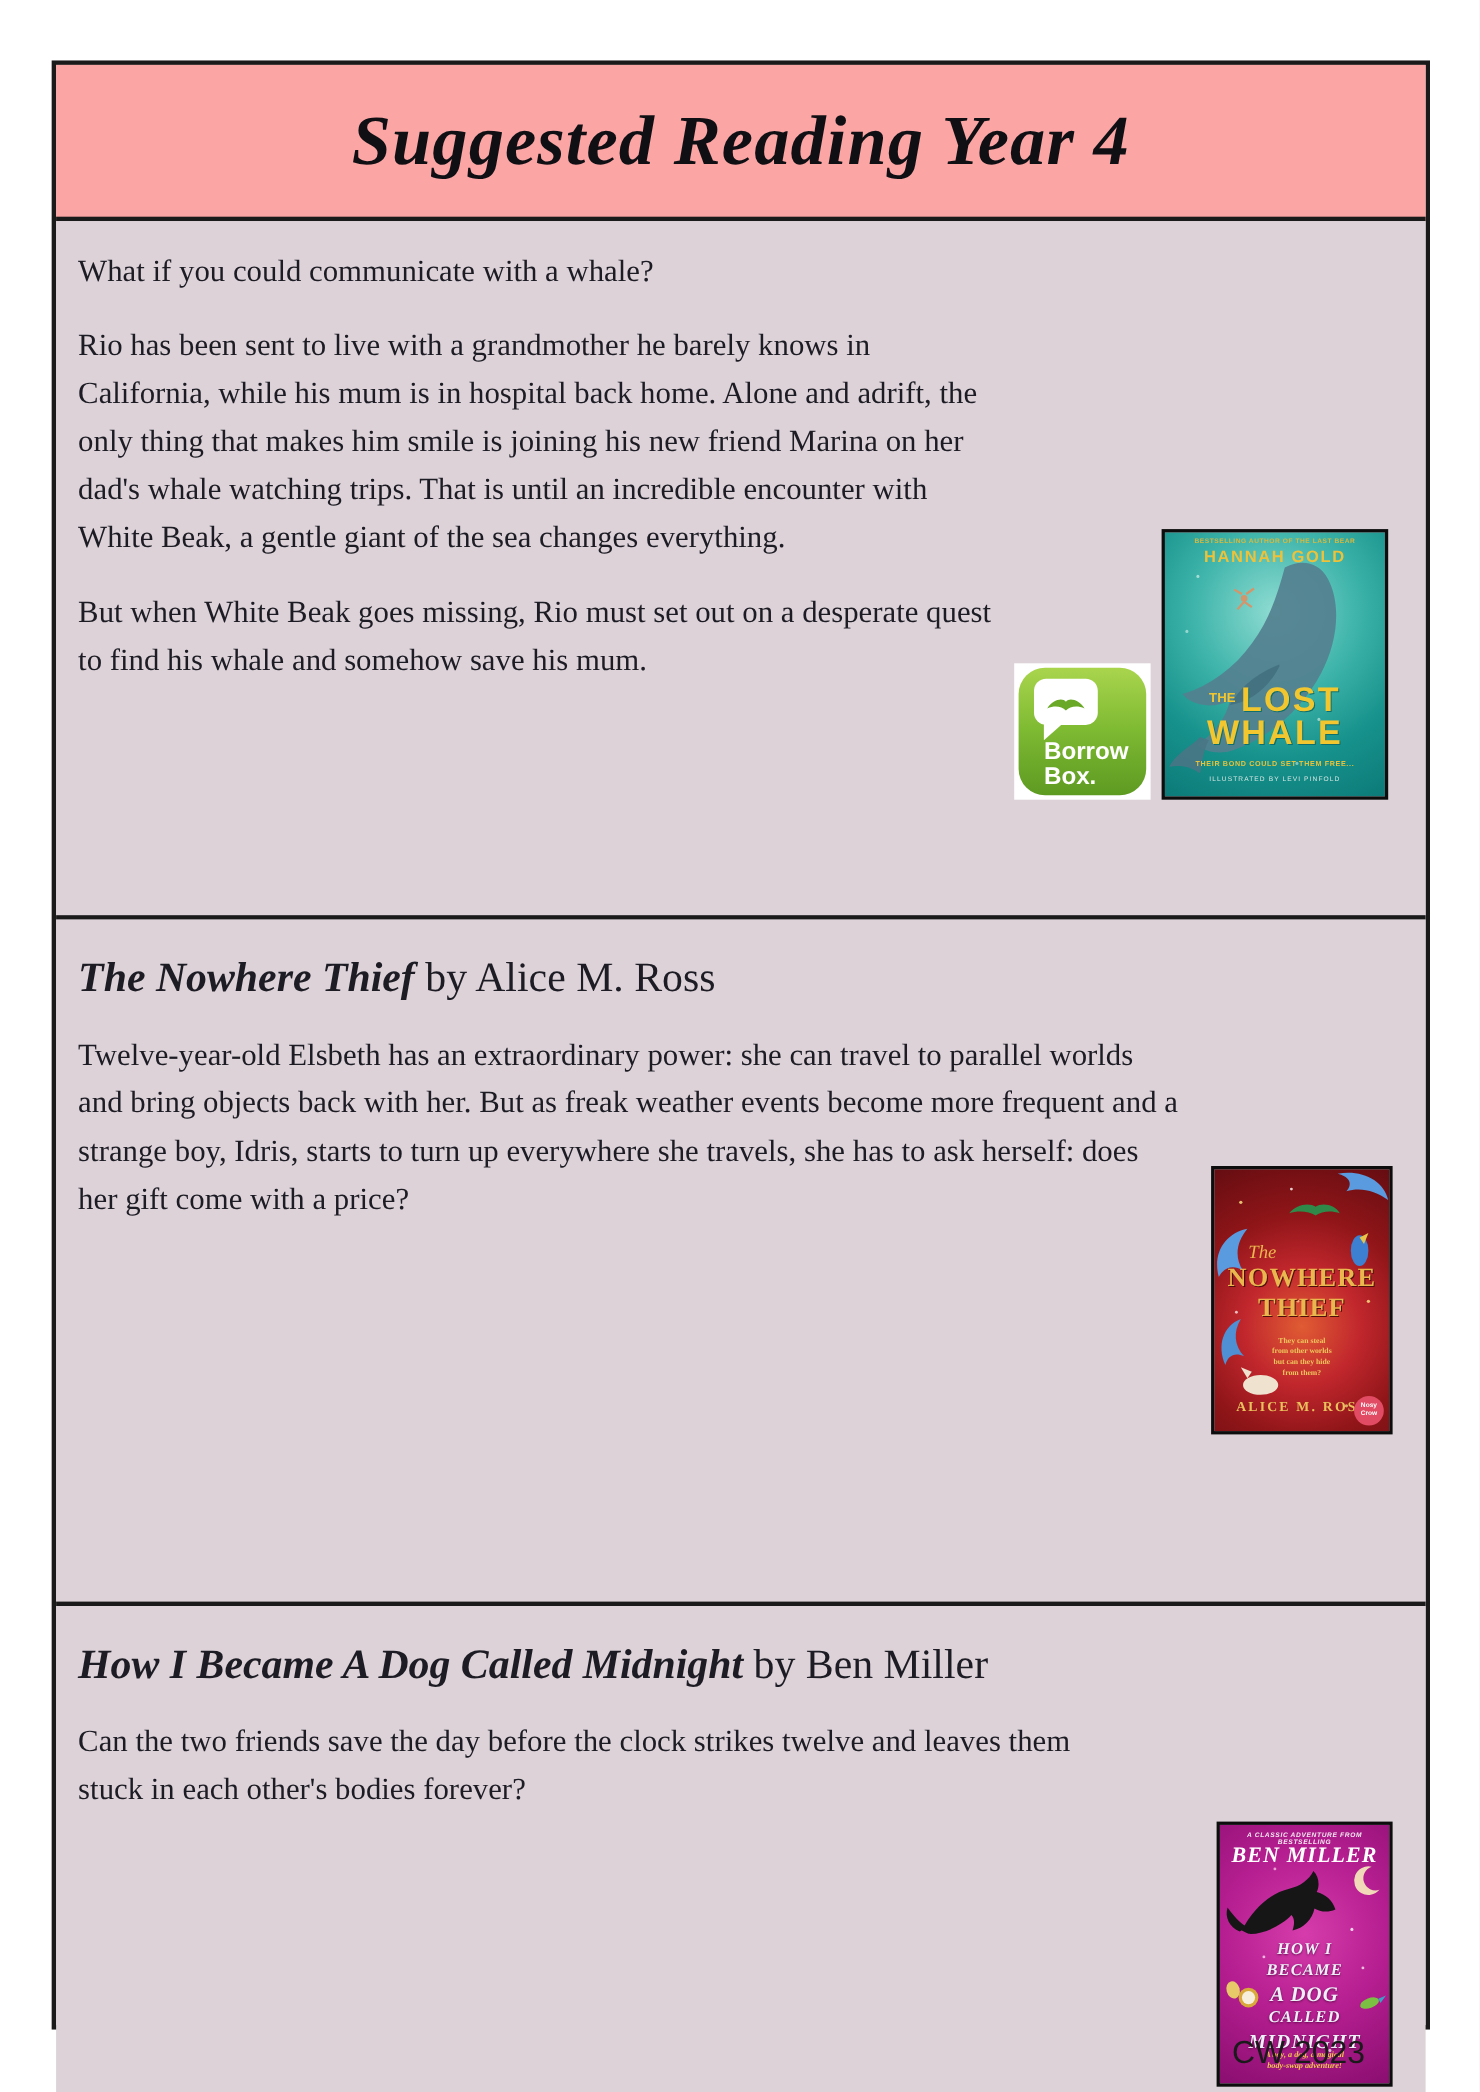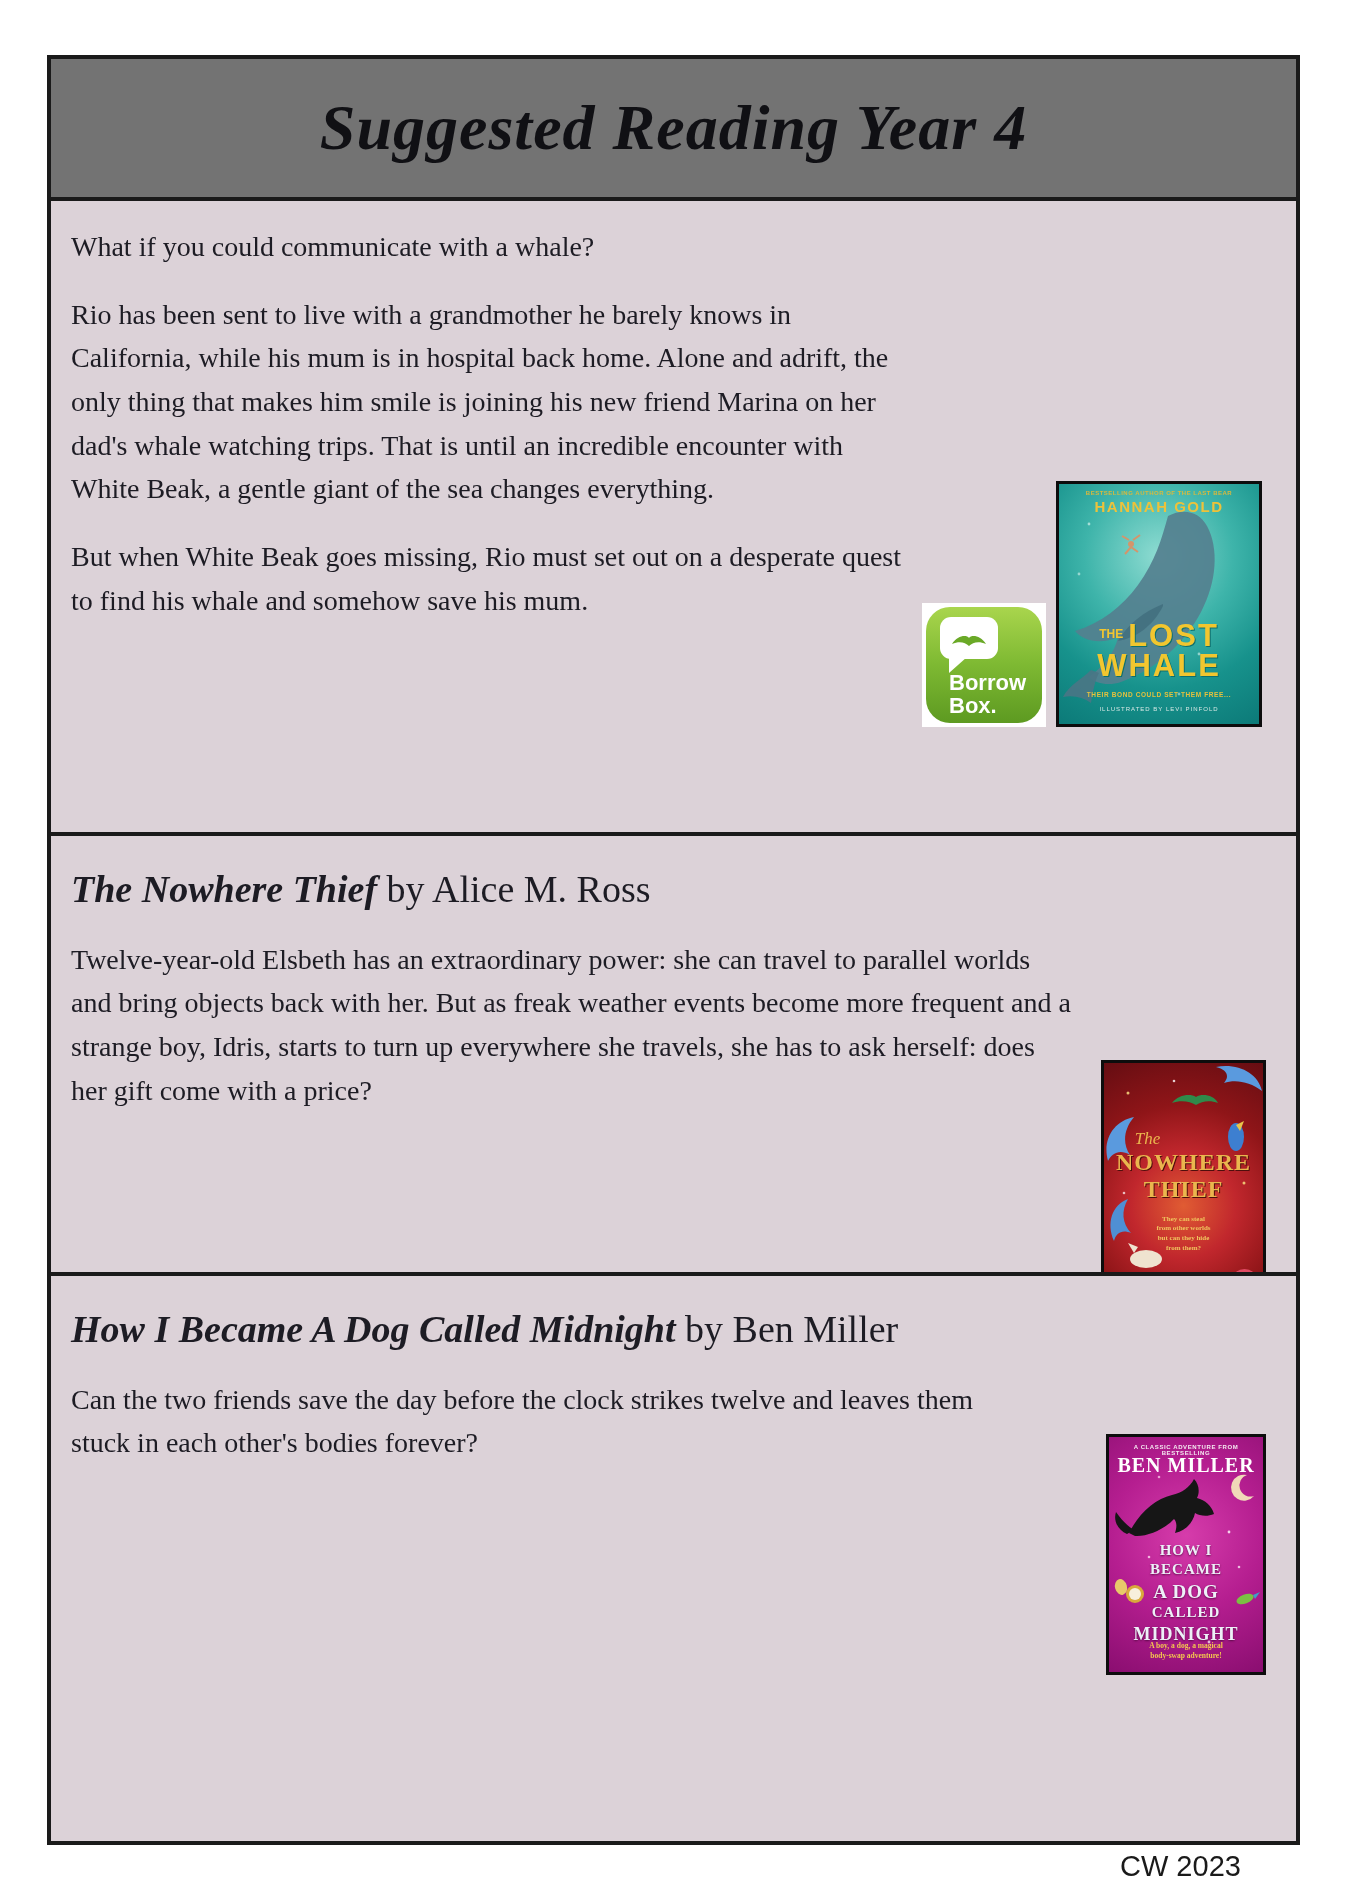--- a/index.html
+++ b/index.html
@@ -6,41 +6,41 @@
   html,body { background:#fff; }
   .canvas{
     position:relative; width:1345px; height:1902px; background:#ffffff;
     font-family:"Liberation Serif", serif; color:#1d1c24; overflow:hidden;
   }
   .doc-table{
     position:absolute; left:47px; top:55px; width:1253px; height:1790px;
     border:4px solid #1a1a1a; background:#dcd2d8;
   }
   .doc-header{
-    height:142px; background:#737373; border-bottom:4px solid #1a1a1a;
+    height:142px; background:#fca5a5; border-bottom:4px solid #1a1a1a;
     display:flex; align-items:center; justify-content:center;
   }
   .doc-header h1{
     font-family:"Liberation Serif", serif; font-style:italic; font-weight:bold;
     font-size:64px; letter-spacing:1px; color:#101014;
   }
   .sec{ position:relative; padding:0 22px 0 16px; overflow:hidden; background:#dcd2d8; }
   .sec1{ height:635px; border-bottom:4px solid #1a1a1a; }
-  .sec2{ height:440px; border-bottom:4px solid #1a1a1a; }
+  .sec2{ height:624px; border-bottom:4px solid #1a1a1a; }
   .sec3{ height:517px; }
   .sec h2{ margin:30px 0 0 4px; font-size:38px; line-height:1.25; font-weight:normal; }
   .sec h2 .bt{ font-weight:bold; font-style:italic; }
   .sec h2 .ba{ font-weight:normal; font-style:normal; }
   .sec p{ margin:24px 110px 0 4px; font-size:28px; line-height:1.56; color:#1d1c24; }
 
   
   .media{ float:right; display:flex; align-items:flex-end; gap:10px; }
   .media1{ margin:280px 12px 0 20px; }
   .media2{ margin:146px 8px 0 26px; }
-  .media3{ margin:80px 8px 0 110px; }
+  .media3{ margin:118px 8px 0 110px;font-style:italic; }
 
   
   .bb{ width:124px; height:124px; background:#ffffff; padding:4px; }
   .bb-inner{
     position:relative; width:100%; height:100%; border-radius:24px;
     background:linear-gradient(180deg,#a9d54d 0%,#7fba33 48%,#5d9a21 100%);
     overflow:hidden;
   }
   .bb-bubble{ position:absolute; top:9px; left:13px; }
   .bb-text{

